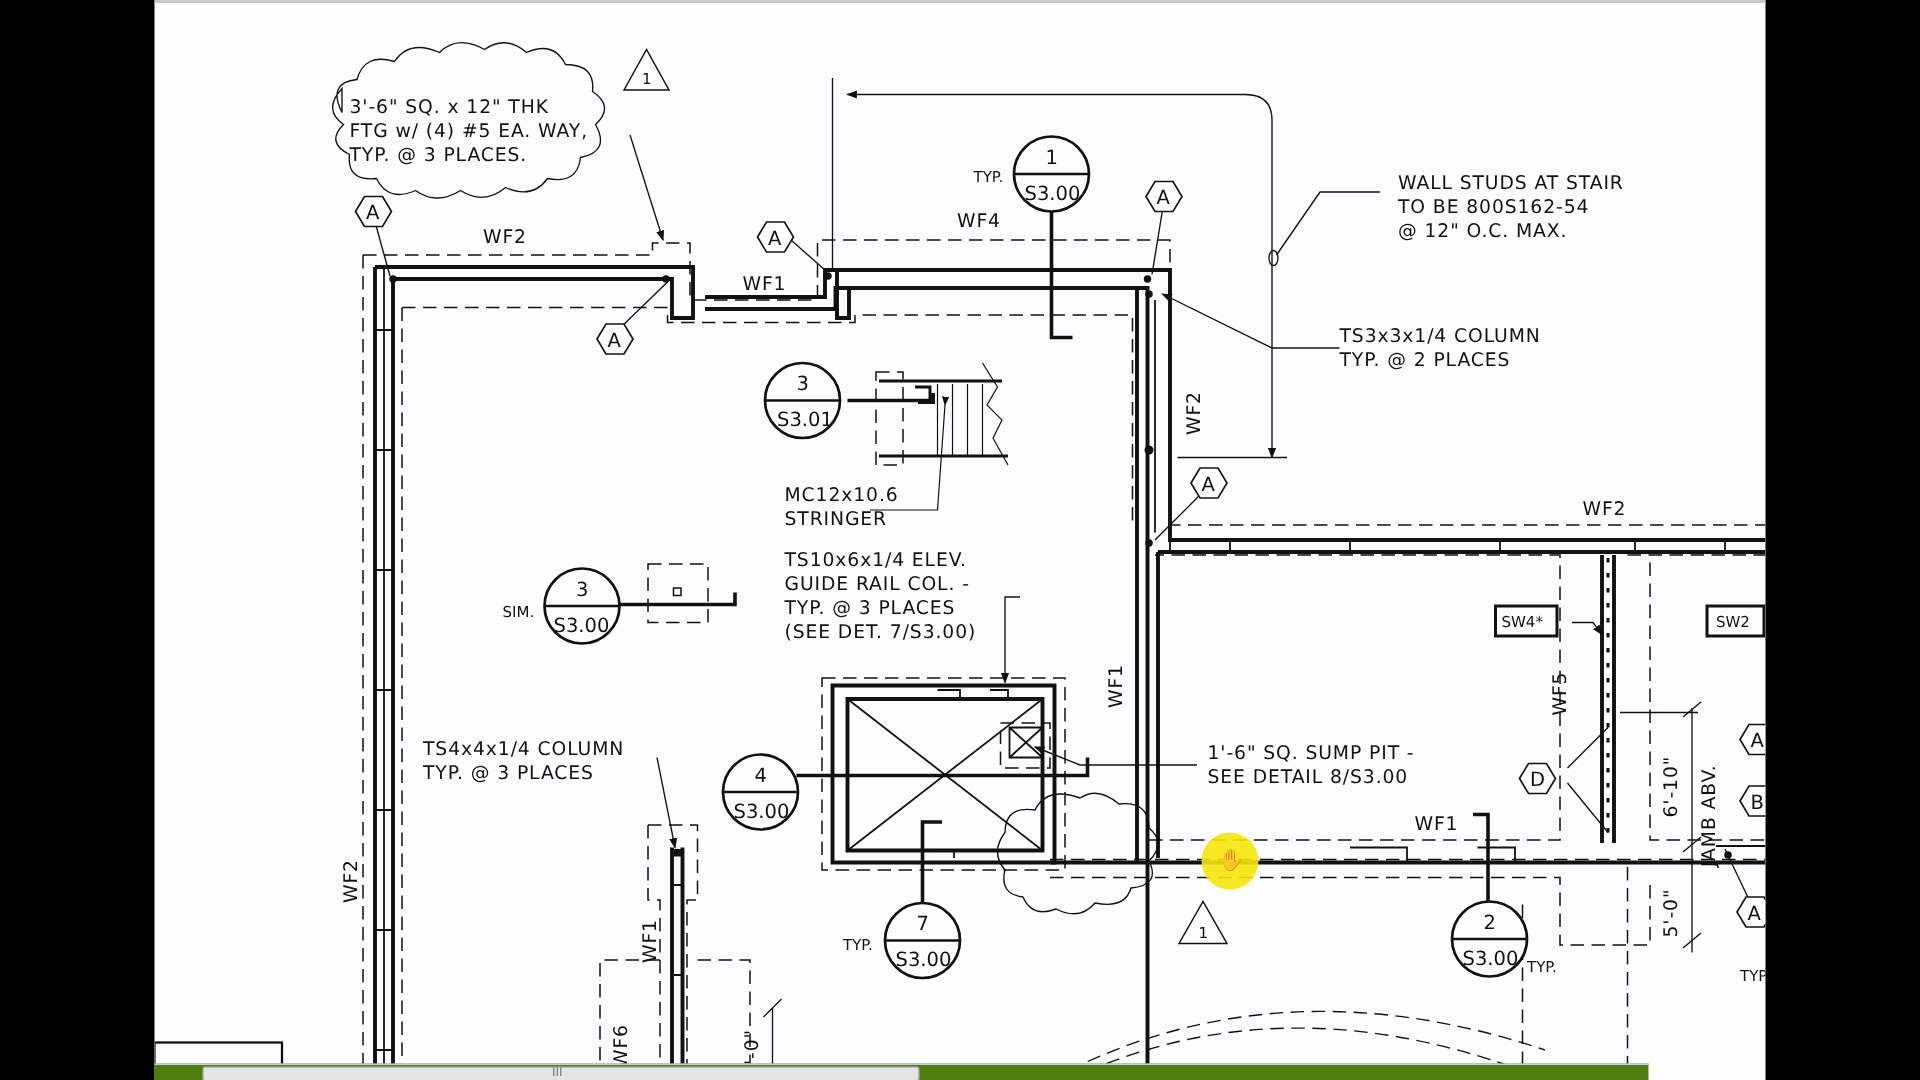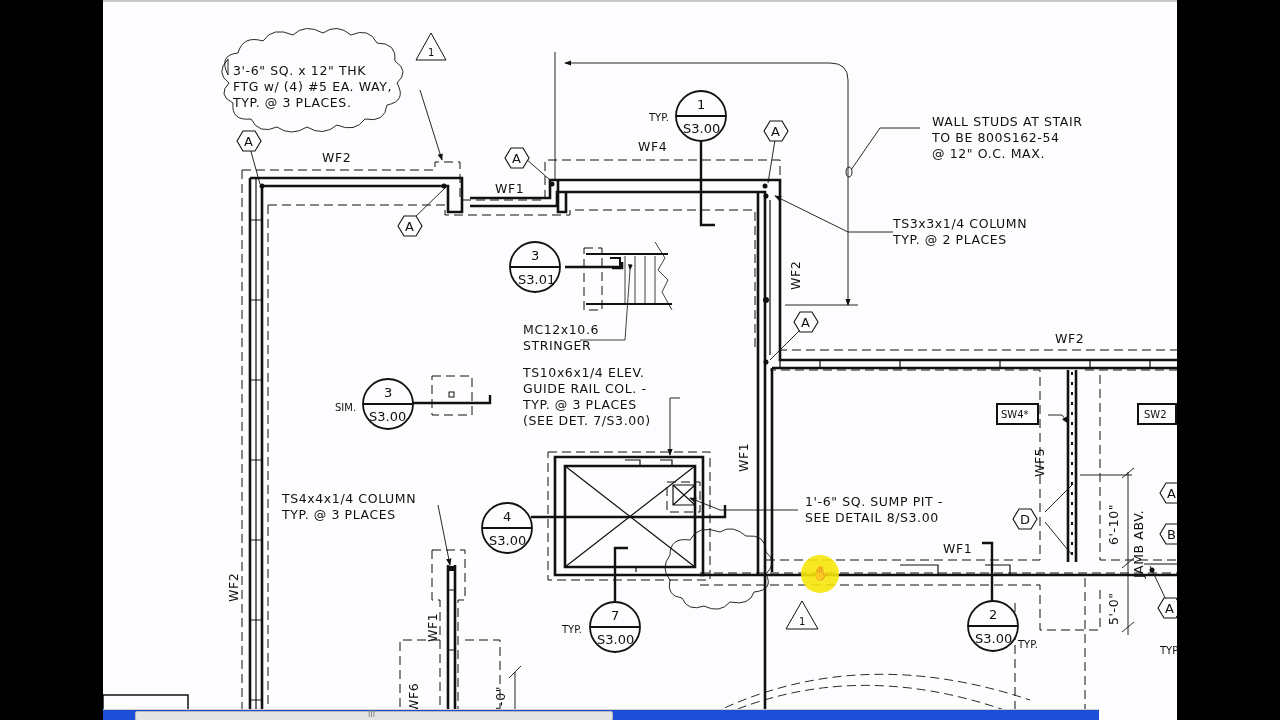--- a/index.html
+++ b/index.html
@@ -3,21 +3,21 @@
   <meta charset="utf-8">
   <style>
     html, body { margin: 0; padding: 0; background: #000; }
     body { width: 1280px; height: 720px; position: relative; overflow: hidden; font-family: "Liberation Sans", sans-serif; }
     #canvas { position: absolute; left: 103px; top: 0; width: 1074px; height: 720px; background: #fdfcfe; overflow: hidden; }
     #canvas .topedge { position: absolute; left: 0; top: 0; width: 100%; height: 2px; background: #c8c8c8; }
     svg { position: absolute; left: 0; top: 0; }
     .t { font-family: "DejaVu Sans", sans-serif; font-size: 12.5px; fill: #111; letter-spacing: 0.6px; }
     .ts { font-family: "DejaVu Sans", sans-serif; font-size: 10px; fill: #111; }
     .tb { font-family: "DejaVu Sans", sans-serif; font-size: 13px; fill: #111; }
-    #hscroll { position: absolute; left: 103px; top: 709px; width: 996px; height: 11px; background: #1d4ed8; border-top: 1px solid #cfcfcf; }
+    #hscroll { position: absolute; left: 103px; top: 709px; width: 996px; height: 11px; background: #4d7c0f; border-top: 1px solid #cfcfcf; }
     #hscroll .thumb { position: absolute; left: 32px; top: 1px; width: 476px; height: 8px; background: #e4e4e4; border: 1px solid #b8b8b8; border-radius: 2px; }
     #hscroll .grip { position: absolute; left: 232px; top: -2px; font-size: 8px; color: #777; font-family: "DejaVu Sans", sans-serif; }
   </style>
 </head>
 <body>
 
 <div id="canvas">
   <div class="topedge"></div>
   <svg width="1074" height="720" viewBox="103 0 1074 720">
     <defs>

